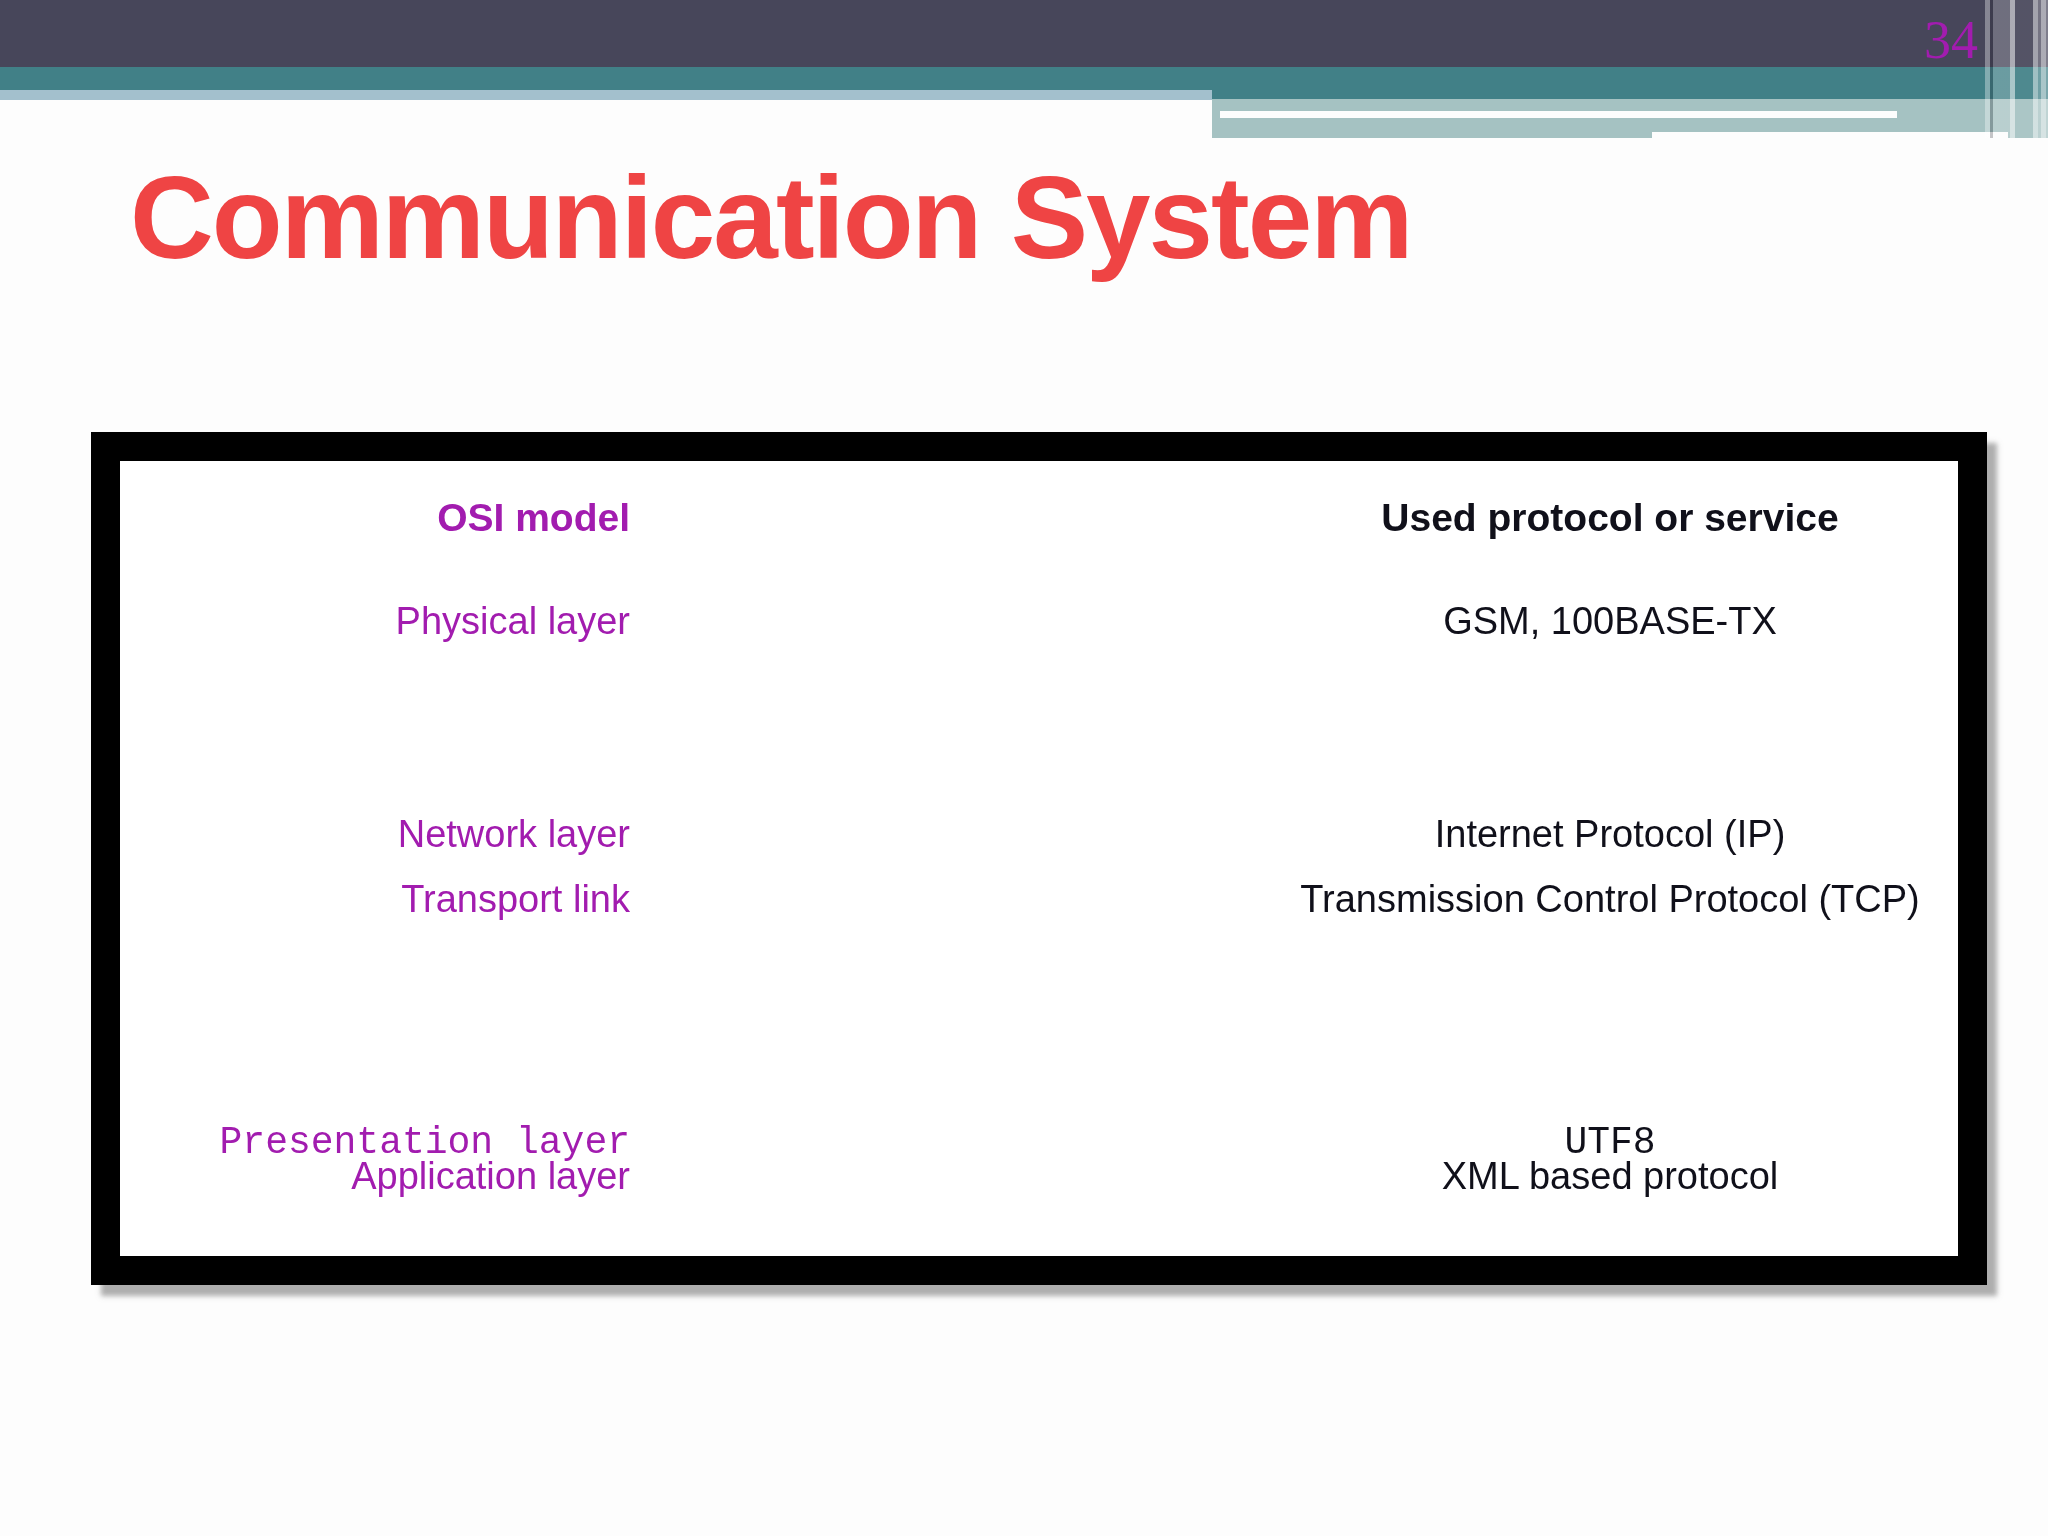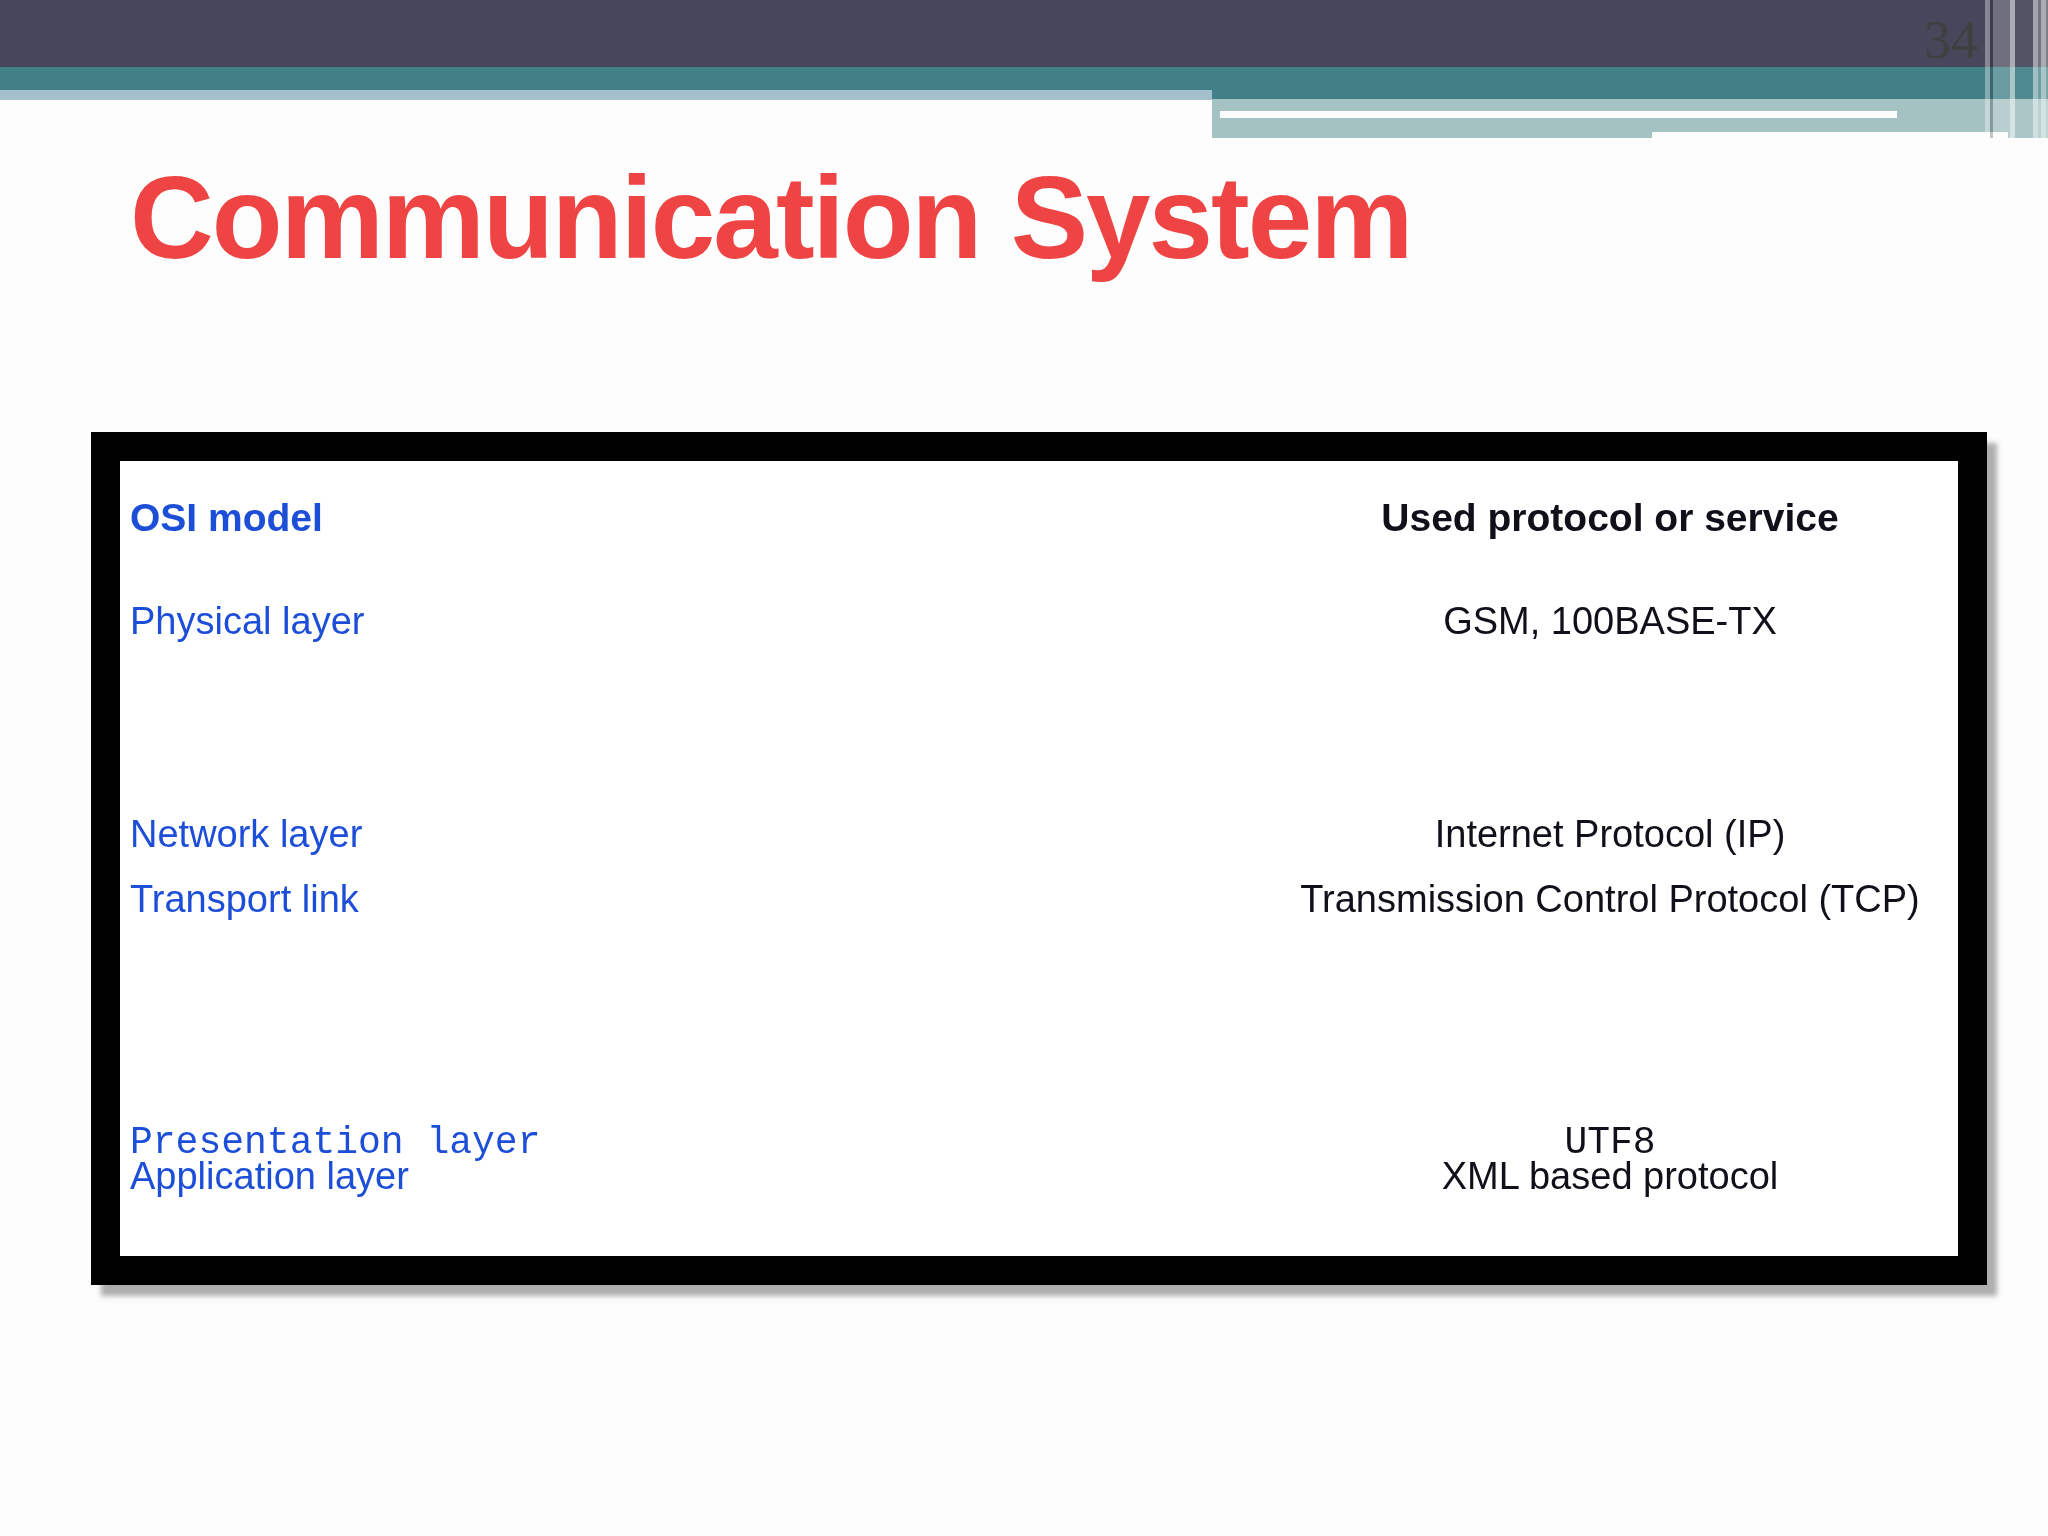--- a/index.html
+++ b/index.html
@@ -29,40 +29,40 @@
       rgba(255,255,255,0.55) 25px 30px,
       rgba(255,255,255,0.07) 30px 48px,
       rgba(255,255,255,0.50) 48px 53px,
       rgba(255,255,255,0.25) 53px 56px,
       rgba(255,255,255,0.55) 56px 61px,
       rgba(255,255,255,0.30) 61px 63px);
   }
   #page-number{
     position:absolute;top:12px;left:1918px;width:66px;
     font-family:"Liberation Serif","DejaVu Serif",serif;
-    font-size:54px;line-height:56px;color:#404040;text-align:center;
+    font-size:54px;line-height:56px;color:#a21caf;text-align:center;
   }
   
   #slide-title{
     position:absolute;left:130px;top:158px;width:1700px;
     font-size:116px;font-weight:bold;color:#ef4444;
     letter-spacing:-2px;line-height:120px;white-space:nowrap;
   }
   
   #osi-table{
     position:absolute;left:91px;top:432px;
     width:1838px;height:795px;
     background:#ffffff;
     border:29px solid #000000;
     box-shadow:10px 11px 5px rgba(110,110,110,0.55);
   }
   .trow{position:absolute;left:0;width:2048px;height:46px;line-height:46px;}
   .cell-left{
     position:absolute;left:130px;width:500px;
-    text-align:left;font-size:38px;color:#1d4ed8;
+    text-align:right;font-size:38px;color:#a21caf;
   }
   .cell-right{
     position:absolute;left:1150px;width:920px;
     text-align:center;font-size:38px;color:#10101a;
   }
   .trow.header .cell-left,.trow.header .cell-right{font-weight:bold;font-size:39px;}
   
   #row-h{top:495px;}
   #row-0{top:598px;}
   #row-1{top:690px;}

